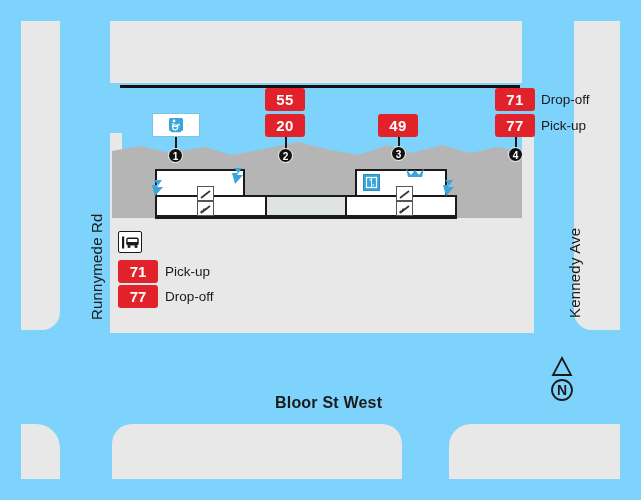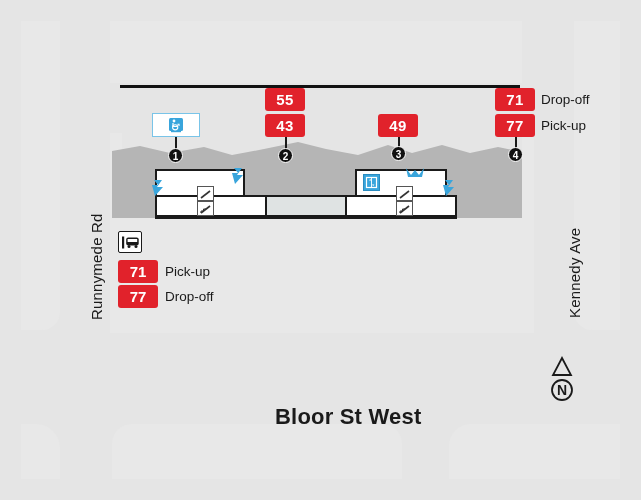--- a/index.html
+++ b/index.html
@@ -5,21 +5,21 @@
   * { box-sizing: border-box; margin: 0; padding: 0; }
   html, body {
     width: 641px; height: 500px;
     background: #ffffff;
     font-family: "Liberation Sans", sans-serif;
     overflow: hidden;
   }
   #map {
     position: relative;
     width: 641px; height: 500px;
-    background: #e5e5e5;
+    background: #7dd3fc;
   }
   
   .block {
     position: absolute;
     background: #e8e8e8;
   }
   
   .street-label {
     position: absolute;
     font-size: 15px;
@@ -275,21 +275,21 @@
       <rect x="5" y="15" width="10" height="1.2" fill="#39a5dc"></rect>
     </svg>
   </div>
 
   <div class="leader" style="left:175px; top:137px; height:13px;"></div>
   <div class="leader" style="left:285px; top:136px; height:14px;"></div>
   <div class="leader" style="left:398px; top:136px; height:12px;"></div>
   <div class="leader" style="left:515px; top:136px; height:13px;"></div>
 
   <div class="route-badge" style="left:265px; top:88px;">55</div>
-  <div class="route-badge" style="left:265px; top:114px;">43</div>
+  <div class="route-badge" style="left:265px; top:114px;">20</div>
   <div class="route-badge" style="left:378px; top:114px;">49</div>
   <div class="route-badge" style="left:495px; top:88px;">71</div>
   <div class="badge-text" style="left:541px; top:88px;">Drop-off</div>
   <div class="route-badge" style="left:495px; top:114px;">77</div>
   <div class="badge-text" style="left:541px; top:114px;">Pick-up</div>
 
   <div class="stop-num" style="left:168px; top:148px;">1</div>
   <div class="stop-num" style="left:278px; top:148px;">2</div>
   <div class="stop-num" style="left:391px; top:146px;">3</div>
   <div class="stop-num" style="left:508px; top:147px;">4</div>
@@ -303,21 +303,21 @@
       <circle cx="15" cy="11.6" r="1.5" fill="#1a1a1a"></circle>
     </svg>
   </div>
   <div class="legend-row-badge" style="left:118px; top:260px;">71</div>
   <div class="legend-row-text" style="left:165px; top:260px;">Pick-up</div>
   <div class="legend-row-badge" style="left:118px; top:285px;">77</div>
   <div class="legend-row-text" style="left:165px; top:285px;">Drop-off</div>
 
   <div class="street-label street-vert" style="left:88px; top:320px;">Runnymede Rd</div>
   <div class="street-label street-vert" style="left:566px; top:318px;">Kennedy Ave</div>
-  <div class="street-label" style="left:275px; top:404px; font-size:22px; font-weight:bold;">Bloor St West</div>
+  <div class="street-label" style="left:275px; top:394px; font-size:16px; font-weight:bold;">Bloor St West</div>
 
   <div class="compass">
     <svg width="26" height="48" viewBox="0 0 26 48">
       <path d="M13,2 L22,19 L4,19 Z" fill="none" stroke="#1a1a1a" stroke-width="1.8"></path>
       <circle cx="13" cy="34" r="10" fill="none" stroke="#1a1a1a" stroke-width="1.8"></circle>
       <text x="13" y="39" text-anchor="middle" font-family="Liberation Sans, sans-serif" font-size="14" font-weight="bold" fill="#1a1a1a">N</text>
     </svg>
   </div>
 
 </div>

